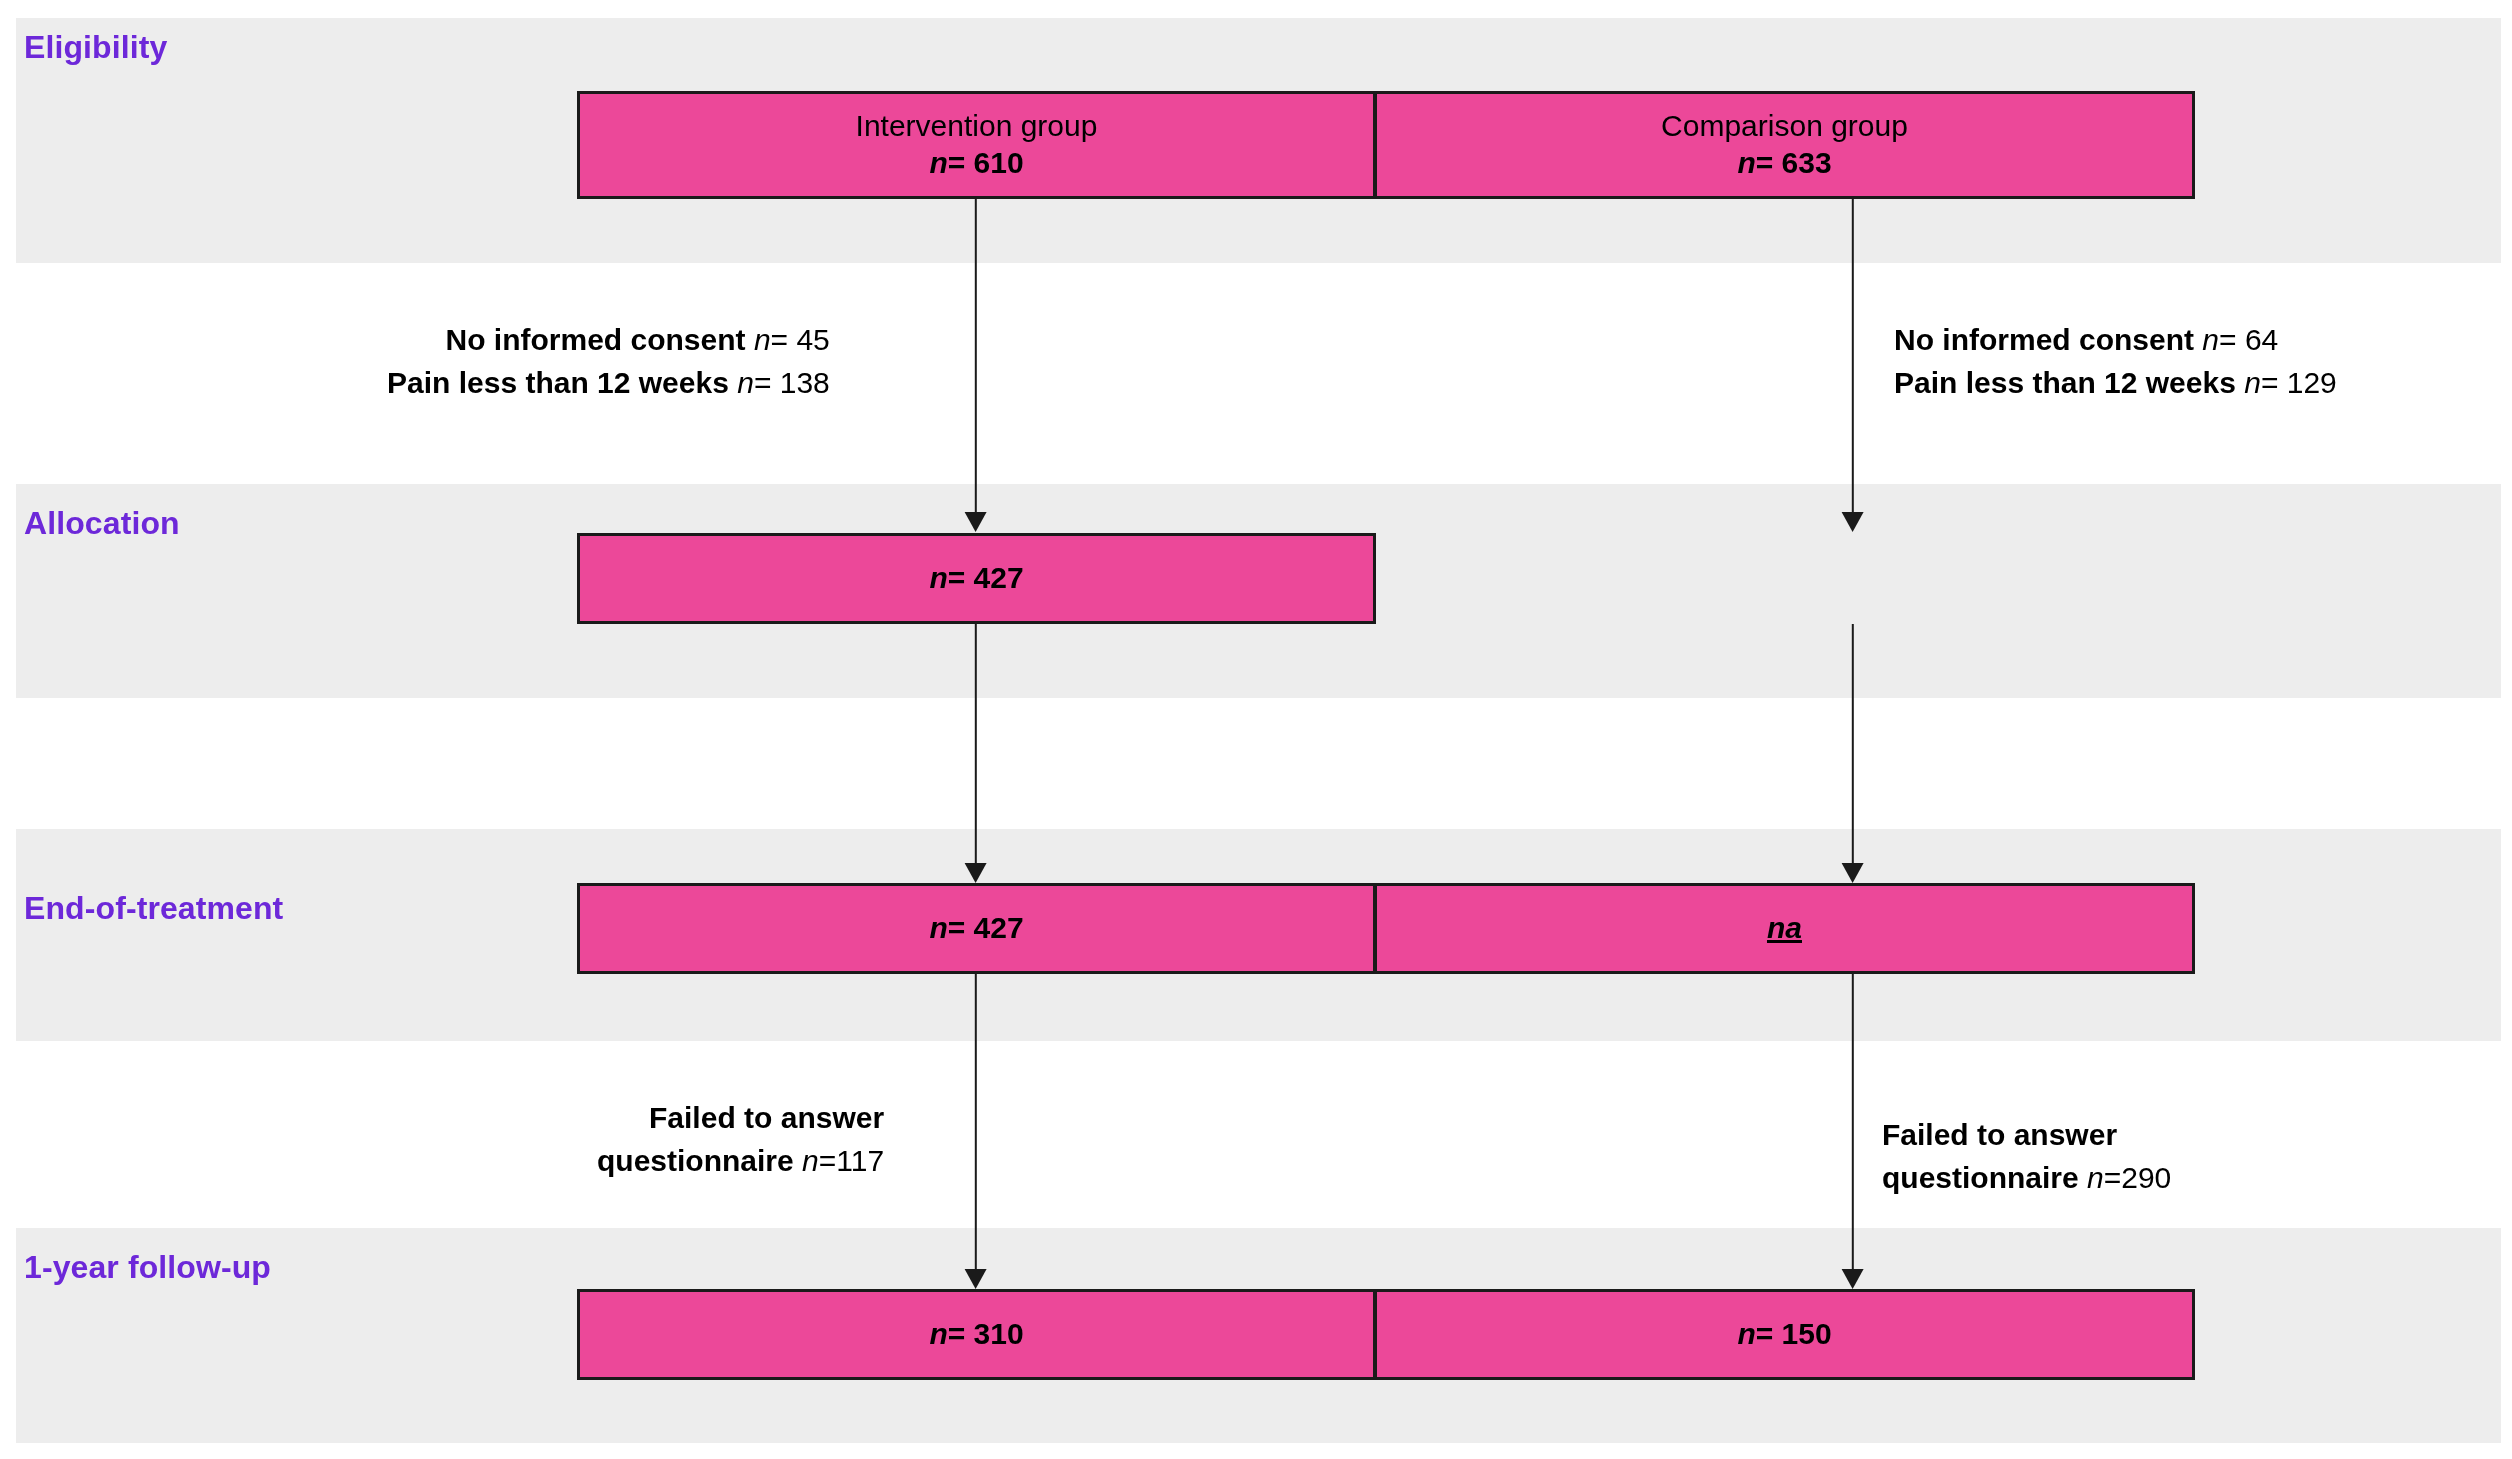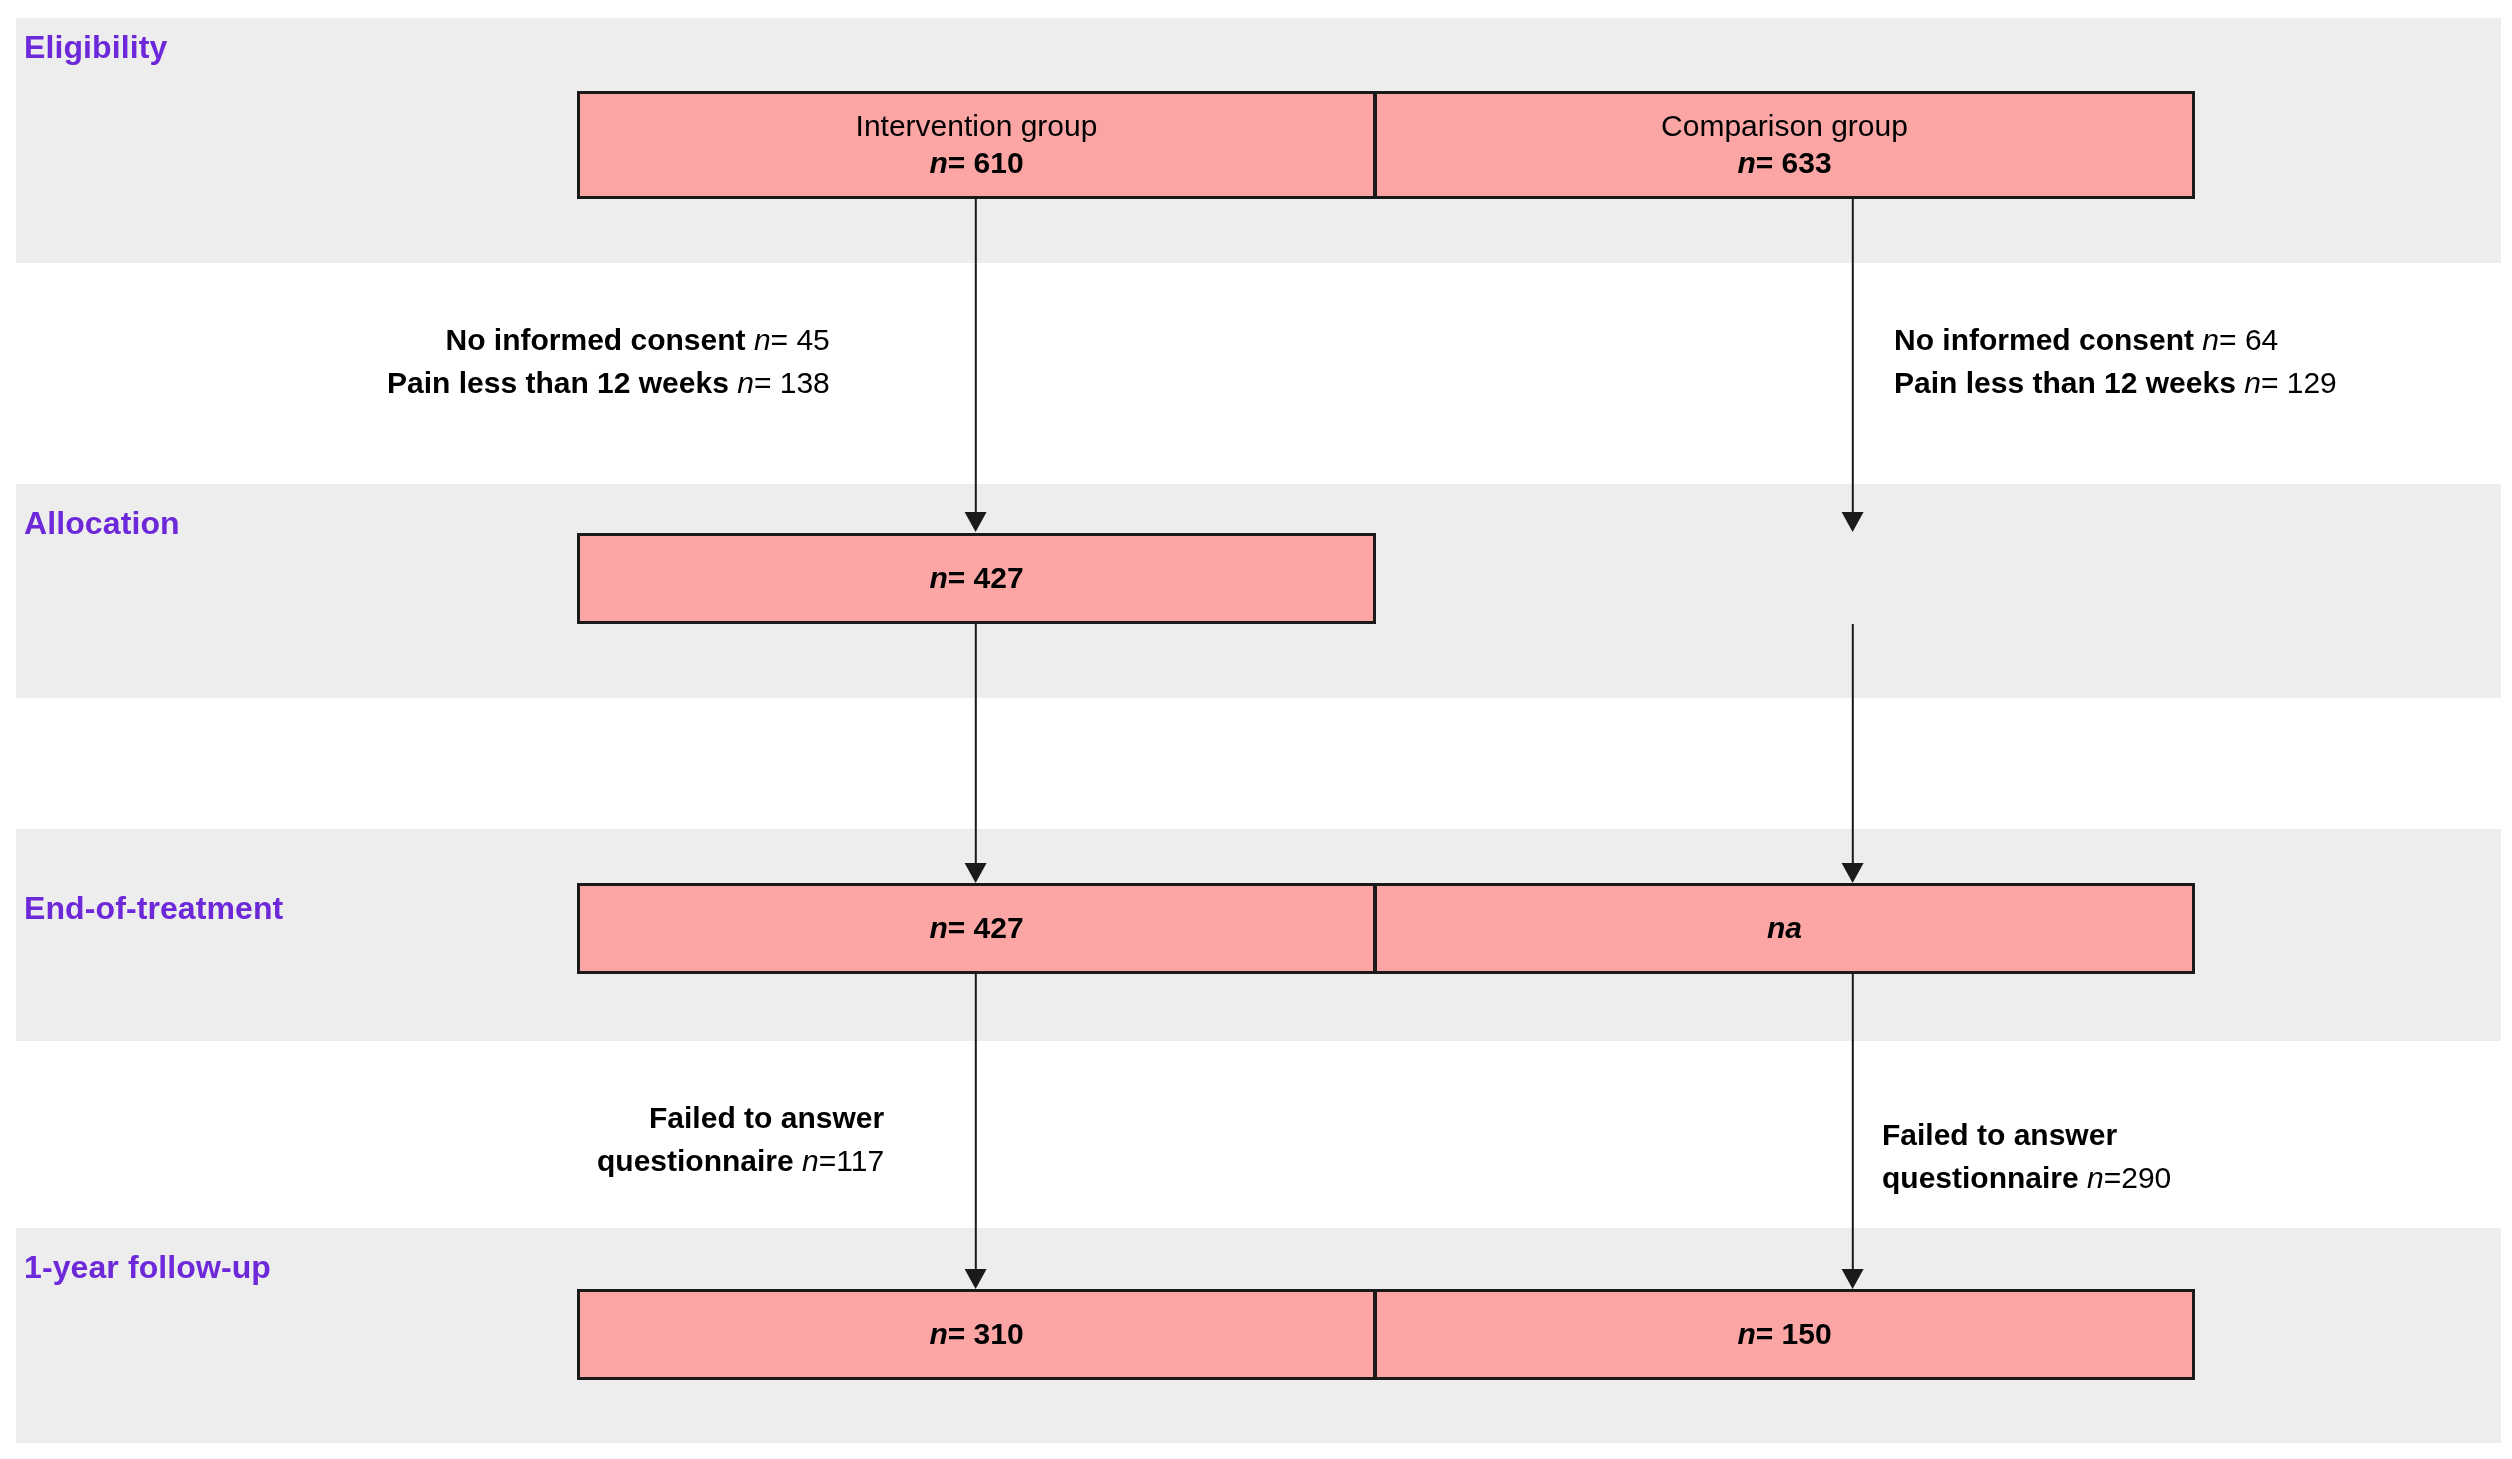--- a/index.html
+++ b/index.html
@@ -44,21 +44,21 @@
   .stage-label.l1 { top: 29px; }
   .stage-label.l2 { top: 505px; }
   .stage-label.l3 { top: 890px; }
   .stage-label.l4 { top: 1249px; }
 
   
   .node-box {
     position: absolute;
     box-sizing: border-box;
     border: 3.6px solid #1a1a1a;
-    background: #fca5a5;
+    background: #ec4899;
     display: flex;
     flex-direction: column;
     align-items: center;
     justify-content: center;
     text-align: center;
   }
   .node-box .line {
     font-size: 30px;
     color: #000000;
     line-height: 1.22;
@@ -66,20 +66,21 @@
   }
   .node-box .line.title { font-weight: normal; }
   .node-box .line.count { font-weight: bold; }
   .node-box .line .nvar {
     font-style: italic;
     font-weight: bold;
   }
   .node-box .line.na-line {
     font-style: italic;
     font-weight: bold;
+    text-decoration: underline;
   }
 
   
   .col-left  { left: 577px;  width: 799px; }
   .col-right { left: 1374px; width: 821px; }
 
   
   .row-1 { top: 91px;  height: 108px; }
   .row-2 { top: 533px;  height: 91px; }
   .row-3 { top: 883px; height: 91px; }

